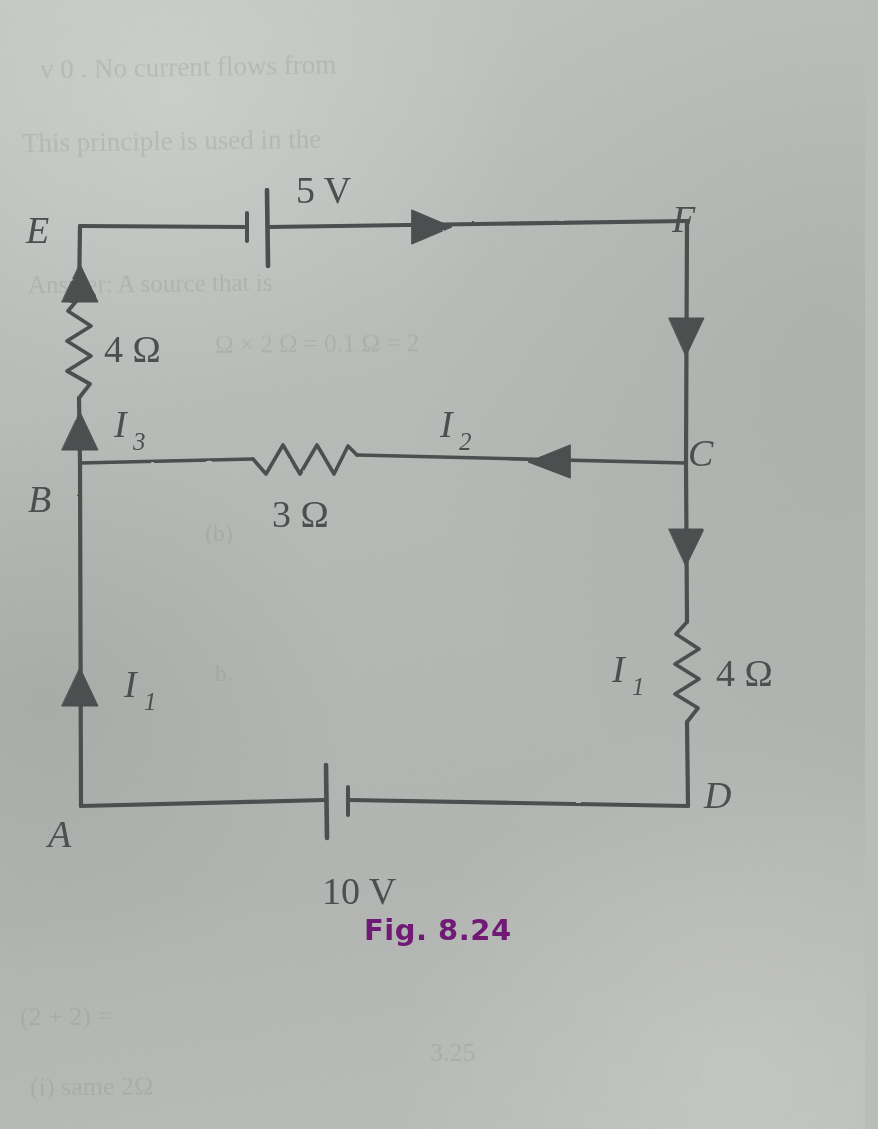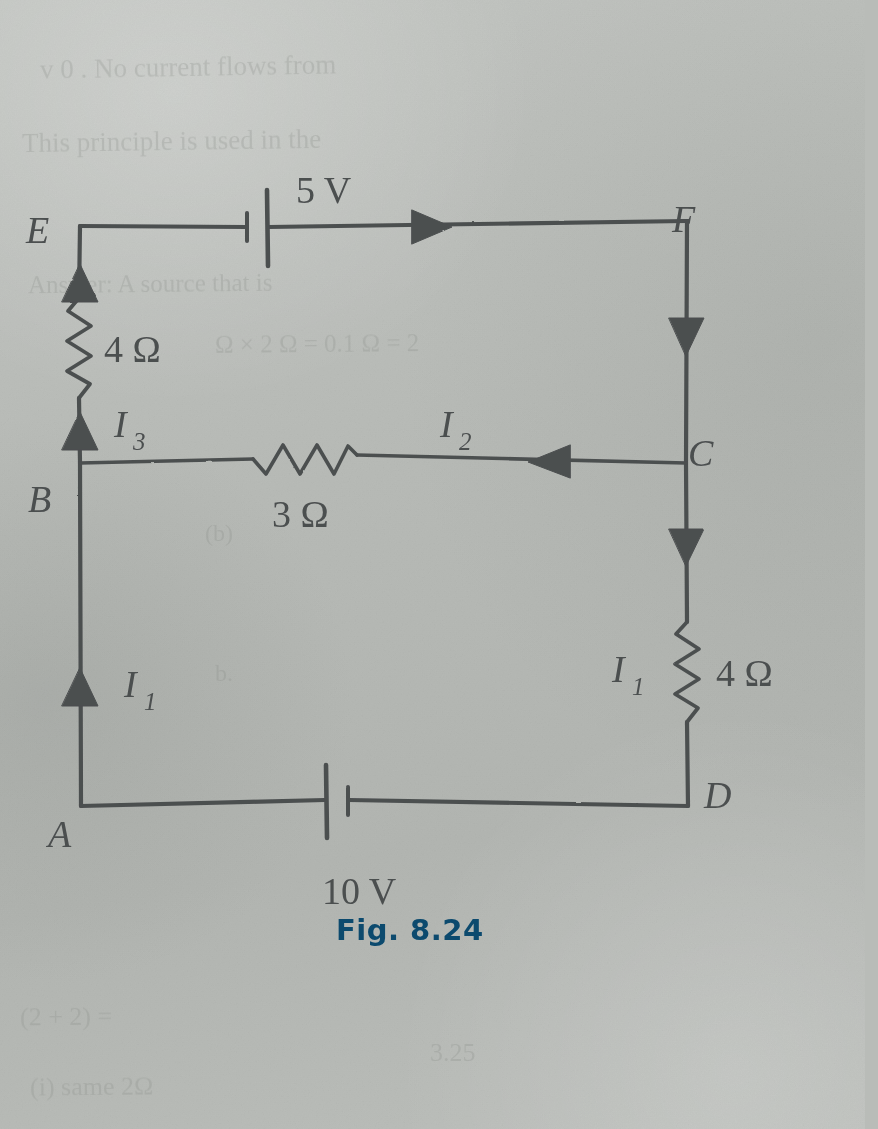--- a/index.html
+++ b/index.html
@@ -45,22 +45,23 @@
   }
   #circuit-svg {
     position: absolute;
     left: 0;
     top: 0;
   }
   .cap {
     position: absolute;
     font-family: "DejaVu Sans", sans-serif;
     font-weight: bold;
-    color: #0c4a6e;
+    color: #701a75;
     letter-spacing: 0.5px;
+    margin-left: 28px;
   }
 </style>
 </head>
 <body>
 
 <div id="page">
 
   <div id="paper-base"></div>
 
   <svg id="grain" width="878" height="1129">

